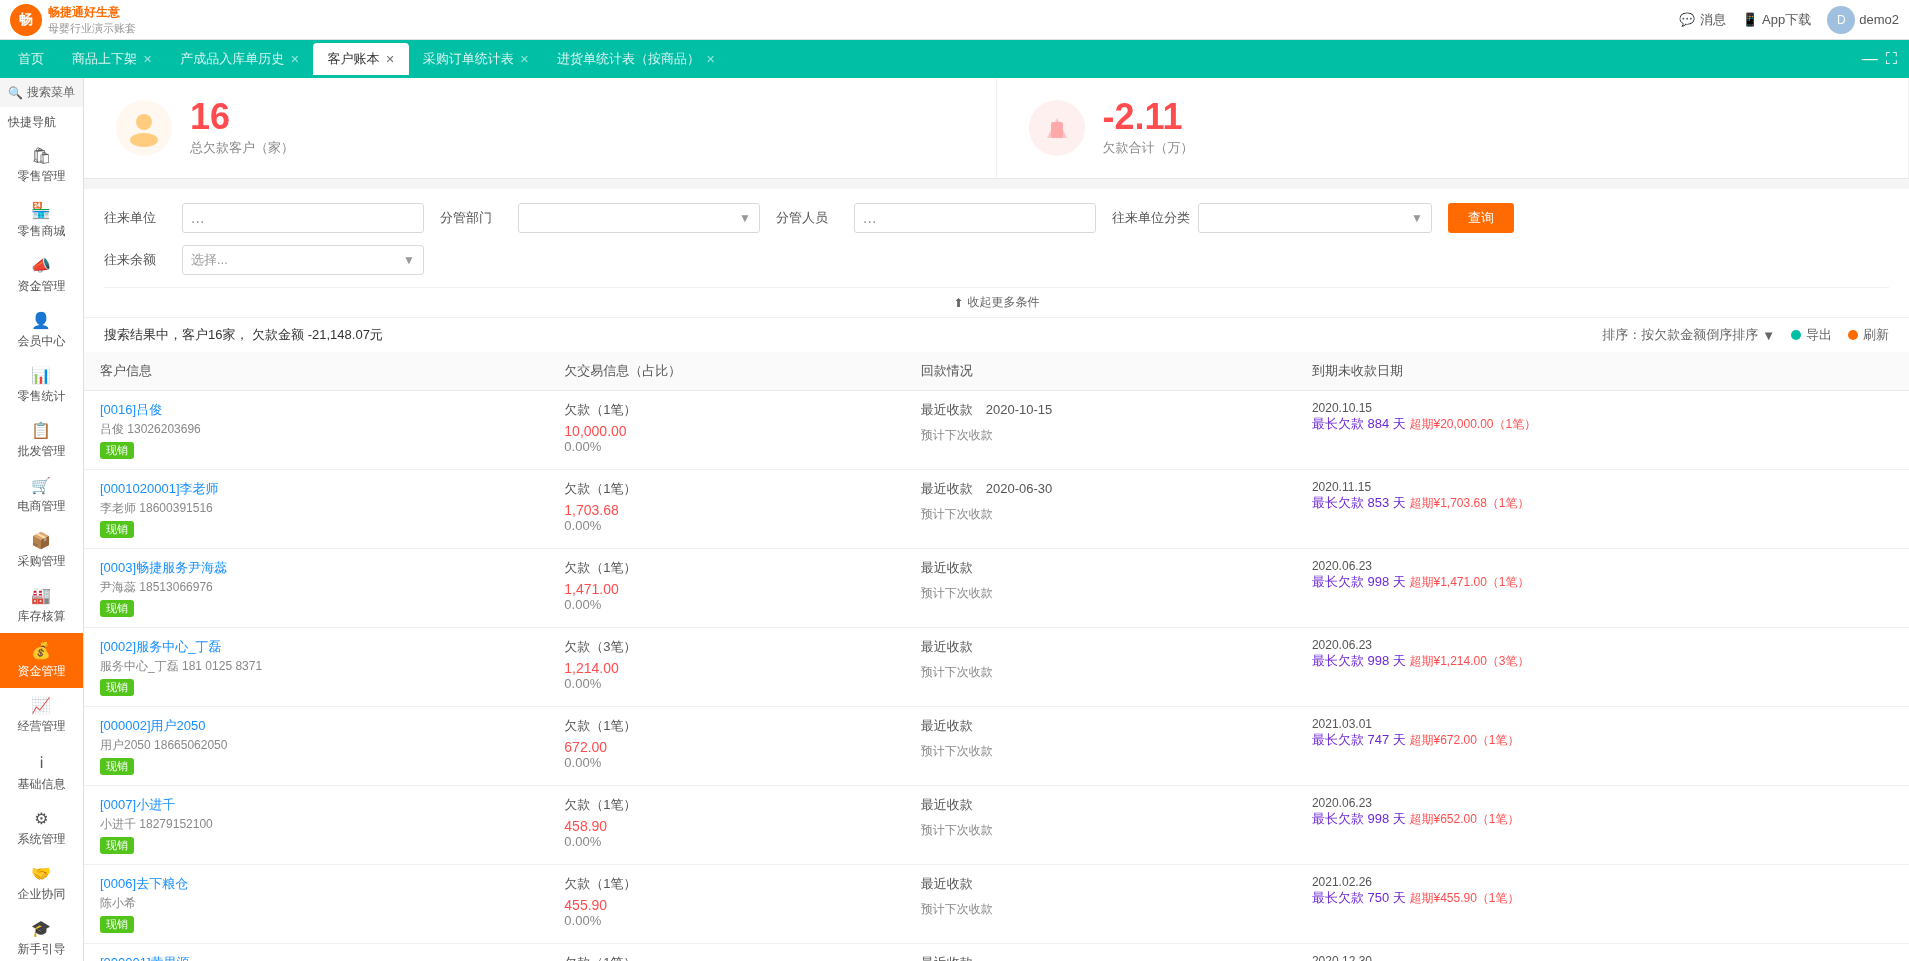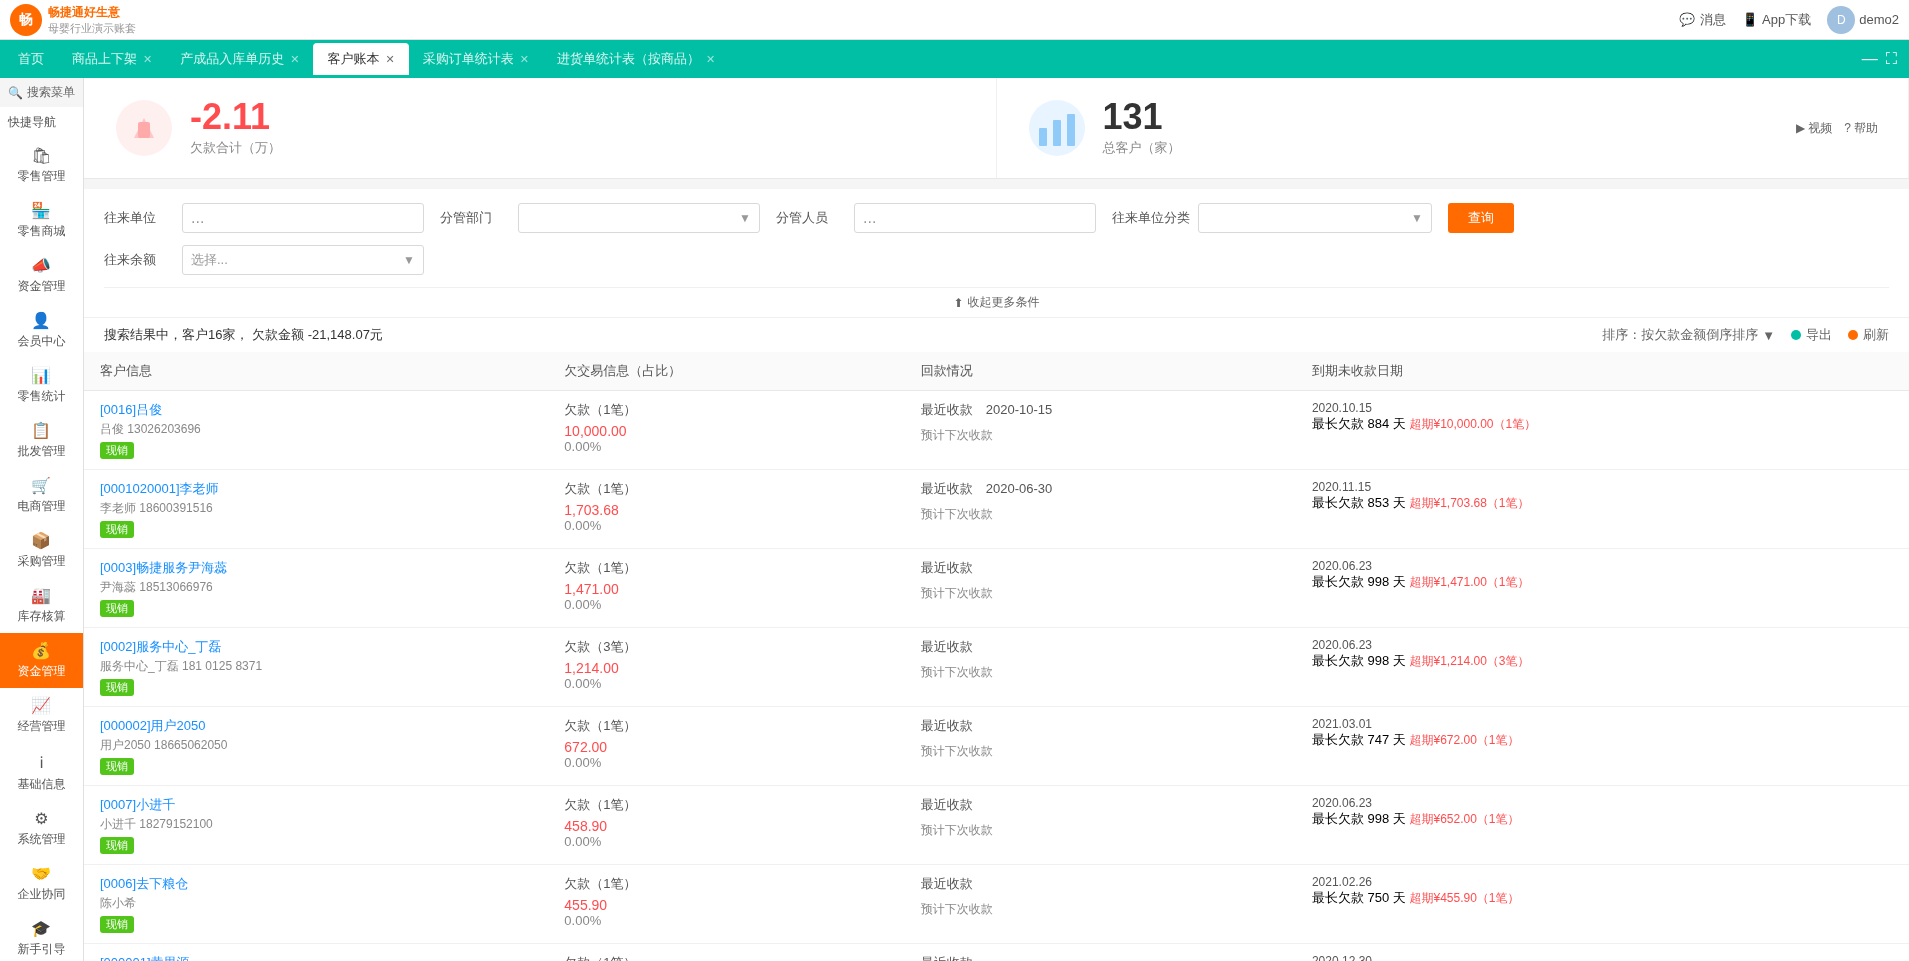--- a/index.html
+++ b/index.html
@@ -85,21 +85,21 @@
     .customer-sub { color: #888; font-size: 12px; margin-top: 2px; }
     .tag { display: inline-block; padding: 1px 6px; border-radius: 3px; font-size: 11px; margin-top: 4px; }
     .tag-green { background: #52c41a; color: #fff; }
     .debt-amount { color: #ff4d4f; font-size: 14px; }
     .debt-count { color: #555; font-size: 13px; margin-bottom: 4px; }
     .debt-pct { color: #888; font-size: 13px; }
     .recovery-date { color: #555; font-size: 13px; }
     .recovery-next { color: #888; font-size: 12px; margin-top: 8px; }
     .overdue-info { color: #555; font-size: 12px; }
     .overdue-link { color: #ff4d4f; cursor: pointer; font-size: 12px; }
-    .overdue-days { color: #000000; }
+    .overdue-days { color: #6d28d9; }
 
     
     ::-webkit-scrollbar { width: 6px; height: 6px; }
     ::-webkit-scrollbar-track { background: #f1f1f1; }
     ::-webkit-scrollbar-thumb { background: #ccc; border-radius: 3px; }
   </style>
 </head>
 <body>
 
 <div class="app-container">
@@ -233,59 +233,48 @@
         <span class="s-icon">🎓</span>
         <span>新手引导</span>
       </div>
 
     </div>
 
     <div class="content">
 
       <div class="stats-row">
 
+        <div class="stat-card">
+          <div class="stat-icon">
+            <svg viewBox="0 0 56 56" fill="none">
+              <circle cx="28" cy="28" r="28" fill="#fff8f0"></circle>
+              <circle cx="28" cy="22" r="8" fill="#ffcc80"></circle>
+              <ellipse cx="28" cy="40" rx="14" ry="7" fill="#ffcc80"></ellipse>
+            </svg>
+          </div>
+          <div class="stat-info">
+            <div class="stat-number red">16</div>
+            <div class="stat-label">总欠款客户（家）</div>
+          </div>
+        </div>
 
         <div class="stat-card">
           <div class="stat-icon">
             <svg viewBox="0 0 56 56" fill="none">
               <circle cx="28" cy="28" r="28" fill="#fff0f0"></circle>
               <path d="M18 38 L28 18 L38 38 Z" fill="#ffaaaa" opacity="0.6"></path>
               <rect x="22" y="22" width="12" height="16" rx="2" fill="#ffaaaa"></rect>
             </svg>
           </div>
           <div class="stat-info">
             <div class="stat-number neg">-2.11</div>
             <div class="stat-label">欠款合计（万）</div>
           </div>
         </div>
 
-        <div class="stat-card">
-          <div class="stat-icon">
-            <svg viewBox="0 0 56 56" fill="none">
-              <circle cx="28" cy="28" r="28" fill="#e8f4ff"></circle>
-              <rect x="10" y="28" width="8" height="18" rx="1" fill="#90caf9"></rect>
-              <rect x="24" y="20" width="8" height="26" rx="1" fill="#90caf9"></rect>
-              <rect x="38" y="14" width="8" height="32" rx="1" fill="#90caf9"></rect>
-            </svg>
-          </div>
-          <div class="stat-info">
-            <div class="stat-number black">131</div>
-            <div class="stat-label">总客户（家）</div>
-          </div>
-          <div class="stat-card-actions">
-            <span class="stat-action">
-              <span>▶</span>
-              <span>视频</span>
-            </span>
-            <span class="stat-action">
-              <span>?</span>
-              <span>帮助</span>
-            </span>
-          </div>
-        </div>
       </div>
 
       <div class="filter-area">
         <div class="filter-row">
 
           <div class="filter-item">
             <span class="filter-label">往来单位</span>
             <div class="filter-input">
               <span class="dots-btn">...</span>
             </div>
@@ -376,21 +365,21 @@
       <div class="debt-pct">0.00%</div>
     </td>
     <td>
       <div class="recovery-date">最近收款　2020-10-15</div>
       <div class="recovery-next">预计下次收款</div>
     </td>
     <td>
       <div class="overdue-info">2020.10.15</div>
       <div>
         <span class="overdue-days">最长欠款 884 天 </span>
-        <span class="overdue-link">超期¥10,000.00（1笔）</span>
+        <span class="overdue-link">超期¥20,000.00（1笔）</span>
       </div>
     </td>
   </tr>
             <tr>
     <td>
       <div class="customer-name">[0001020001]李老师</div>
       <div class="customer-sub">李老师 18600391516</div>
       <span class="tag tag-green">现销</span>
     </td>
     <td>

